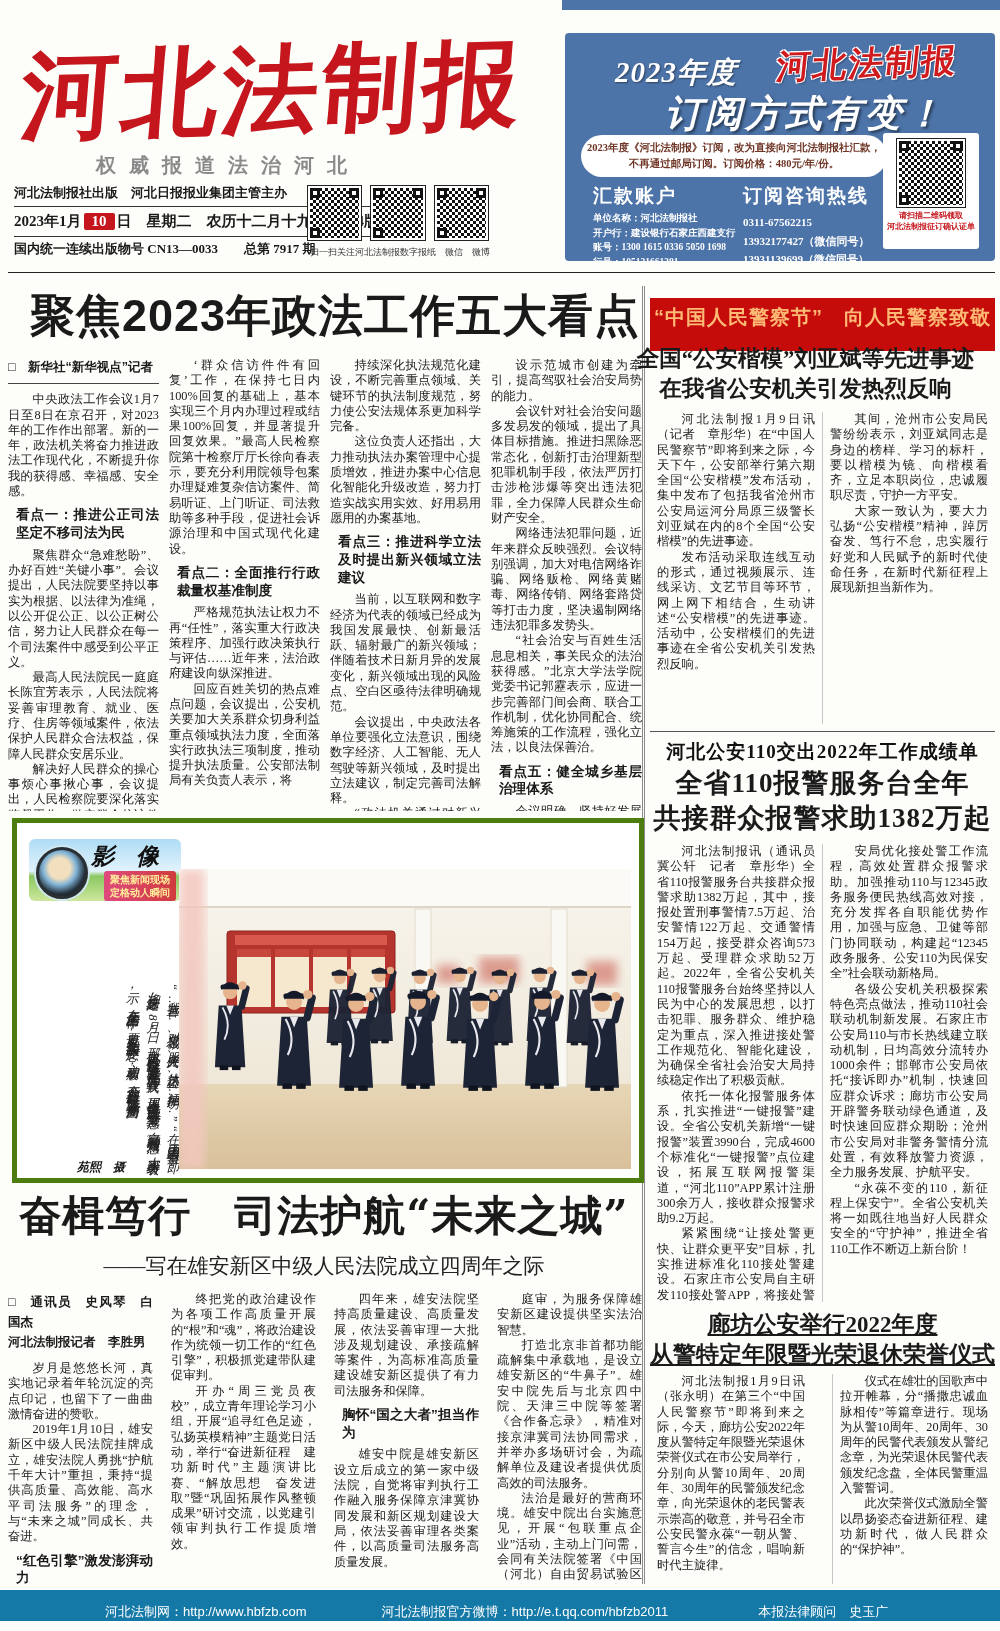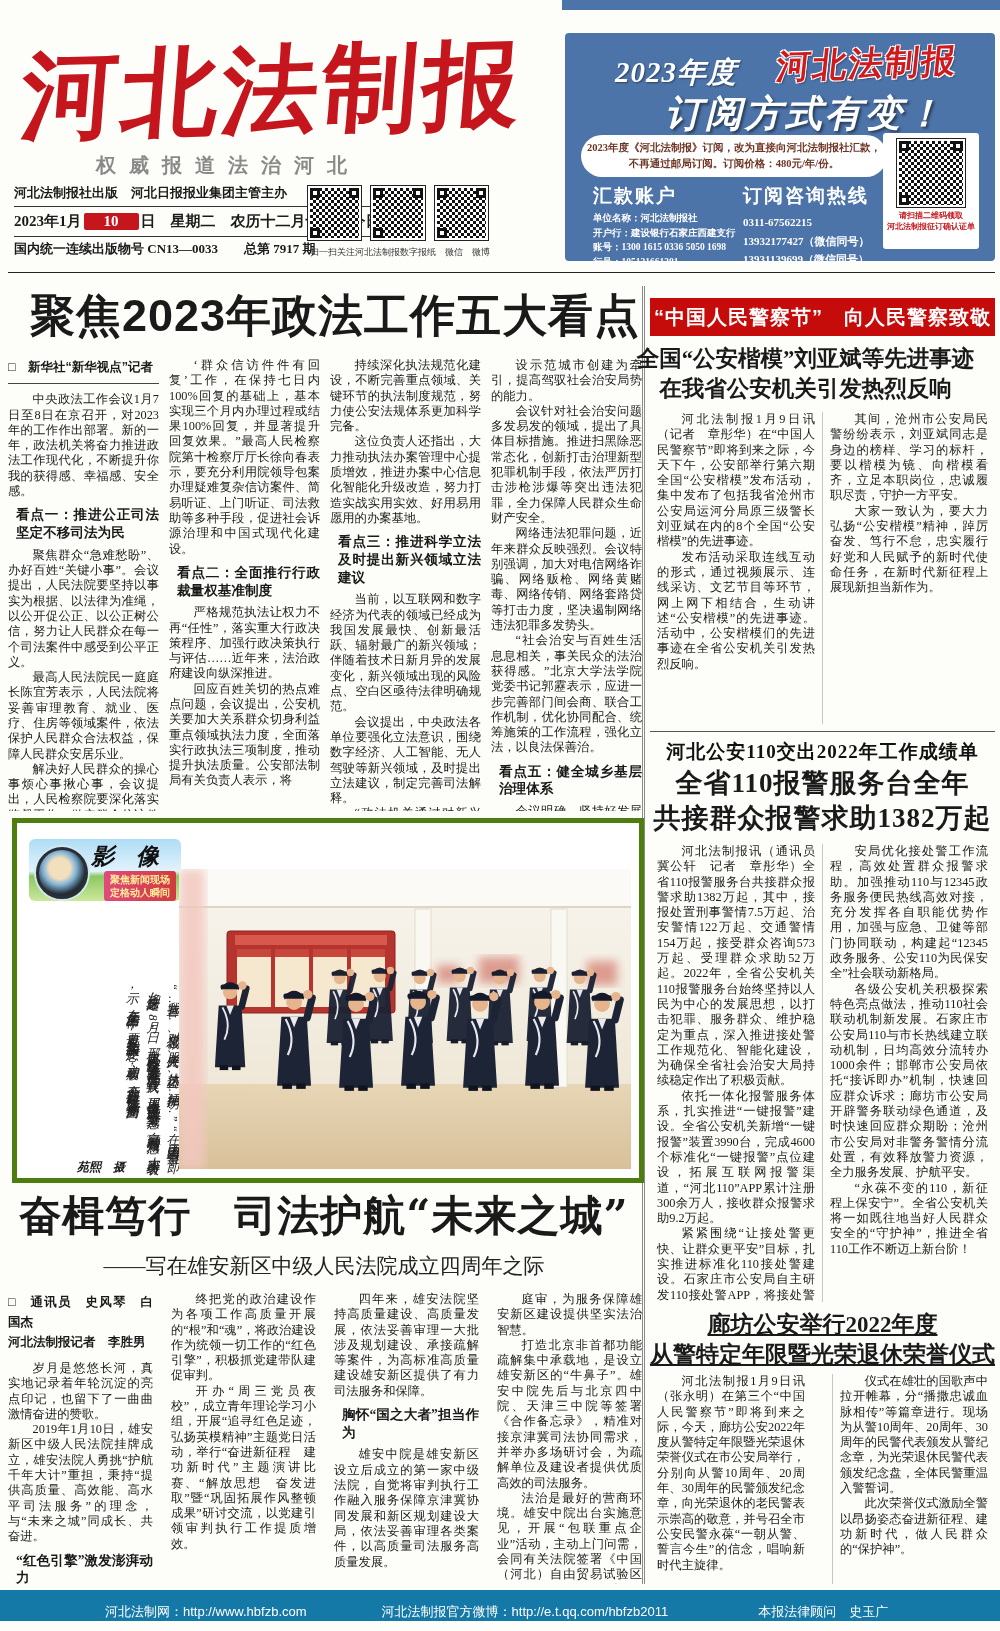--- a/index.html
+++ b/index.html
@@ -10,21 +10,21 @@
   
   .topstrip{left:562px;top:0;width:438px;height:10px;background:#4d74a9;}
   .logo{left:22px;top:30px;width:500px;height:132px;color:#c4161c;font-weight:bold;
         font-size:96px;line-height:120px;letter-spacing:4px;transform:skewX(-6deg) rotate(-1.5deg);
         font-family:"DejaVu Serif",serif;white-space:nowrap;}
   .tagline{left:96px;top:152px;font-size:20px;letter-spacing:13px;color:#8a8a8a;font-weight:bold;}
   .pubinfo{left:14px;top:181px;width:392px;font-weight:bold;}
   .pubinfo .ln{border-bottom:1px solid #333;padding:3px 0 4px 0;font-size:13px;white-space:nowrap;}
   .pubinfo .ln2{font-size:15px;padding:5px 0 5px 0;}
   .pubinfo .ln3{border-bottom:none;font-size:13px;}
-  .daybox{display:inline-block;background:#c4161c;color:#fff;padding:0 20px;margin:0 2px;border-radius:2px;}
+  .daybox{display:inline-block;background:#c4161c;color:#fff;padding:0 8px;margin:0 2px;border-radius:2px;}
   .qrgroup{left:308px;top:186px;width:180px;display:flex;gap:10px;}
   .qr{position:relative;background:repeating-conic-gradient(#111 0% 25%,#fff 0% 50%) 0 0/6px 6px;border:2px solid #fff;outline:1px solid #222;}
   .qr .f{position:absolute;width:10px;height:10px;border:3px solid #111;background:#fff;box-sizing:border-box;}
   .qr .f1{left:0;top:0}.qr .f2{right:0;top:0}.qr .f3{left:0;bottom:0}
   .qr52{width:50px;height:50px;}
   .qrcap{left:300px;top:246px;width:200px;font-size:9px;color:#333;text-align:center;white-space:nowrap;}
   
   .bluebox{left:565px;top:33px;width:430px;height:228px;background:#4d74a9;border-radius:4px;color:#fff;}
   .sub-year{left:50px;top:20px;font-size:29px;font-weight:bold;font-style:italic;
             text-shadow:1px 1px 2px rgba(0,0,0,.45);letter-spacing:1px;}
@@ -46,21 +46,21 @@
   .hline{left:8px;top:272px;width:987px;border-top:1px solid #222;height:0;}
   .vline{left:642px;top:286px;height:1298px;width:0;border-left:3px double #8a8a8a;}
   
   .lead-head{left:8px;top:286px;width:632px;text-align:right;font-size:45px;font-weight:900;
              letter-spacing:1px;white-space:nowrap;}
   .cols{display:flex;}
   .col{flex:1;overflow:hidden;font-size:12.3px;line-height:15.3px;text-align:justify;}
   .lead-cols{left:8px;top:358px;width:634px;height:453px;gap:10px;}
   .col p{margin:0;text-indent:2em;}
   .col p.it-h{text-indent:0;font-weight:bold;font-size:13.6px;line-height:1.3;margin:7px 0 6px 8px;
-              font-family:Liberation Serif, serif;}
+              font-family:Liberation Sans, sans-serif;}
   .byline{font-weight:bold;font-size:12.5px;border-bottom:1px solid #444;padding:2px 0 8px 0;margin-bottom:8px;}
   .byline2{font-weight:bold;font-size:12.5px;line-height:1.6;margin-bottom:9px;}
   
   .photobox{left:12px;top:818px;width:622px;height:355px;border:5px solid #4d7c0f;background:#fff;}
   .badge{left:12px;top:16px;width:152px;height:62px;border-radius:6px;overflow:hidden;
          background:linear-gradient(180deg,#aedcf5 0%,#e2f3fc 52%,#8cc861 60%,#cde79d 100%);}
   .lens{position:absolute;left:7px;top:8px;width:46px;height:46px;border-radius:50%;
         background:radial-gradient(circle at 45% 40%,#f2dfbe 0 28%,#7fb2d6 45%,#24303a 68%,#0e1418 100%);
         border:3px solid #2a2f33;box-shadow:0 0 0 2px #cfe8f4;}
   .badge-title{position:absolute;right:14px;top:2px;font-size:23px;font-weight:bold;font-style:italic;
@@ -70,21 +70,21 @@
   .vcap{left:8px;top:160px;width:158px;height:172px;writing-mode:vertical-rl;
         font-size:12.8px;line-height:1.6;letter-spacing:1.5px;font-style:italic;font-weight:500;color:#222;}
   .vcredit{left:60px;top:336px;font-size:12px;font-weight:bold;font-style:italic;}
   .photo{left:162px;top:46px;width:452px;height:300px;background:#f3eee2;}
   
   .xa-head{left:8px;top:1188px;width:632px;text-align:center;font-size:42px;font-weight:900;
            letter-spacing:1px;white-space:nowrap;font-family:"DejaVu Serif",serif;}
   .xa-sub{left:8px;top:1252px;width:632px;text-align:center;font-size:21px;color:#222;}
   .xa-cols{left:8px;top:1292px;width:634px;height:292px;gap:18px;}
   
-  .banner{left:650px;top:298px;width:345px;height:38px;background:#c60b0b;color:#ffffff;
+  .banner{left:650px;top:298px;width:345px;height:53px;background:#c60b0b;color:#fdba74;
           font-weight:bold;font-size:20px;text-align:center;line-height:38px;letter-spacing:1px;white-space:nowrap;}
   .pd-head{left:633px;top:344px;width:345px;text-align:center;font-size:22.5px;font-weight:900;line-height:30px;}
   .rcols{left:650px;width:345px;}
   .rcols .col{padding:0 7px;}
   .rcols .col + .col{border-left:1px solid #c6c6c6;}
   .pd-cols{top:412px;height:312px;}
   .sec-line{left:650px;top:731px;width:345px;border-top:1px solid #555;height:0;}
   .kicker110{left:650px;top:739px;width:345px;text-align:center;font-size:19px;font-weight:600;letter-spacing:1px;color:#111;white-space:nowrap;}
   .head110{left:650px;top:766px;width:345px;text-align:center;font-size:27px;font-weight:900;line-height:35px;letter-spacing:1px;}
   .cols110{top:844px;height:458px;}

